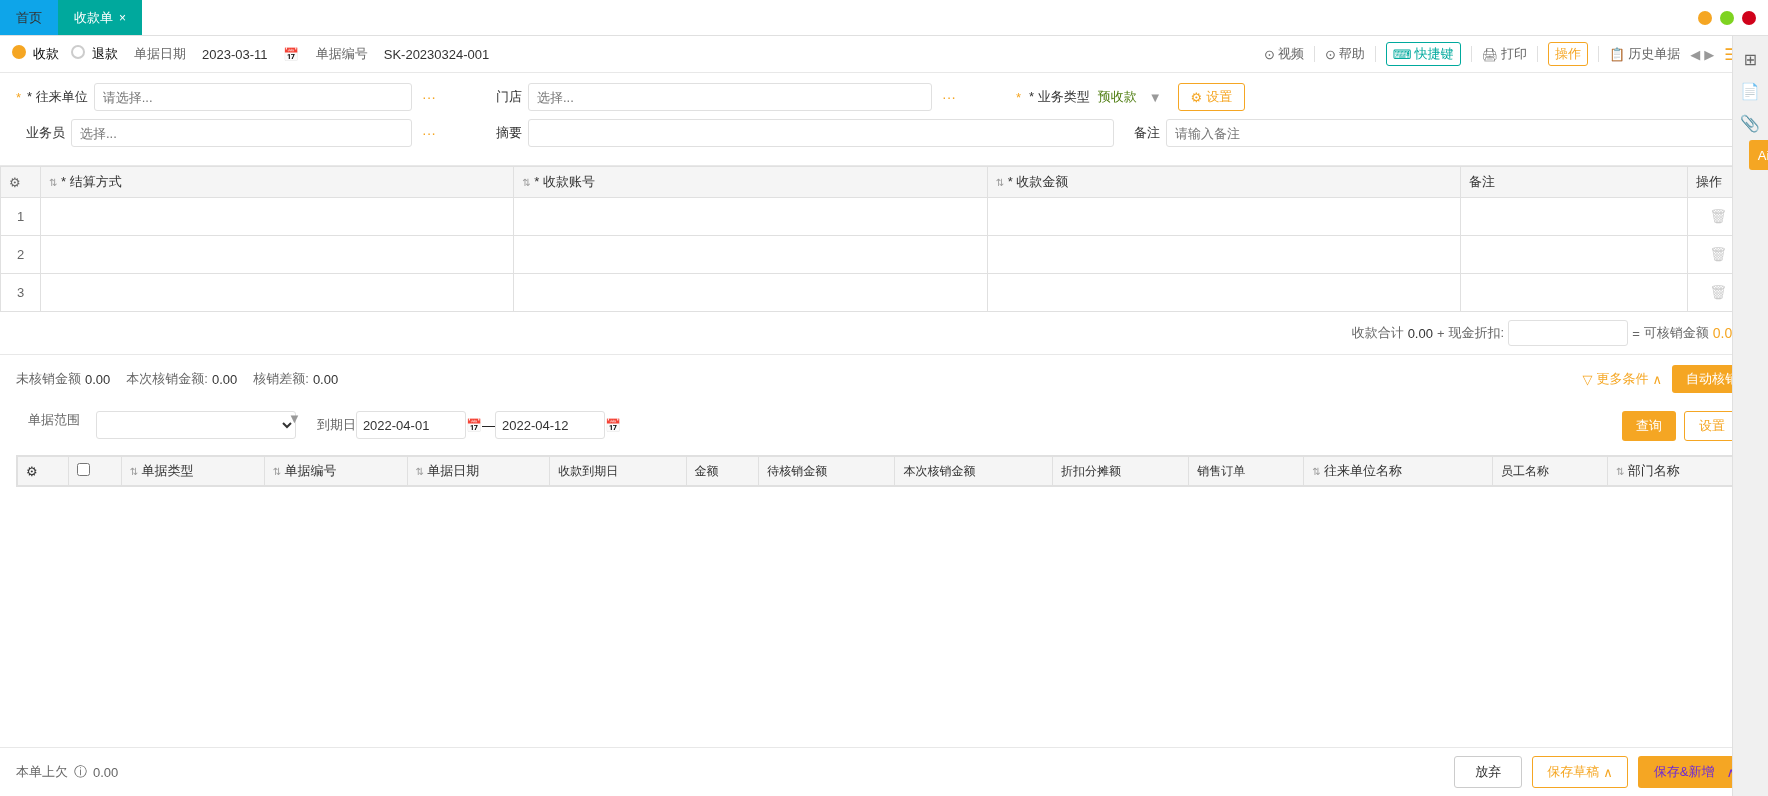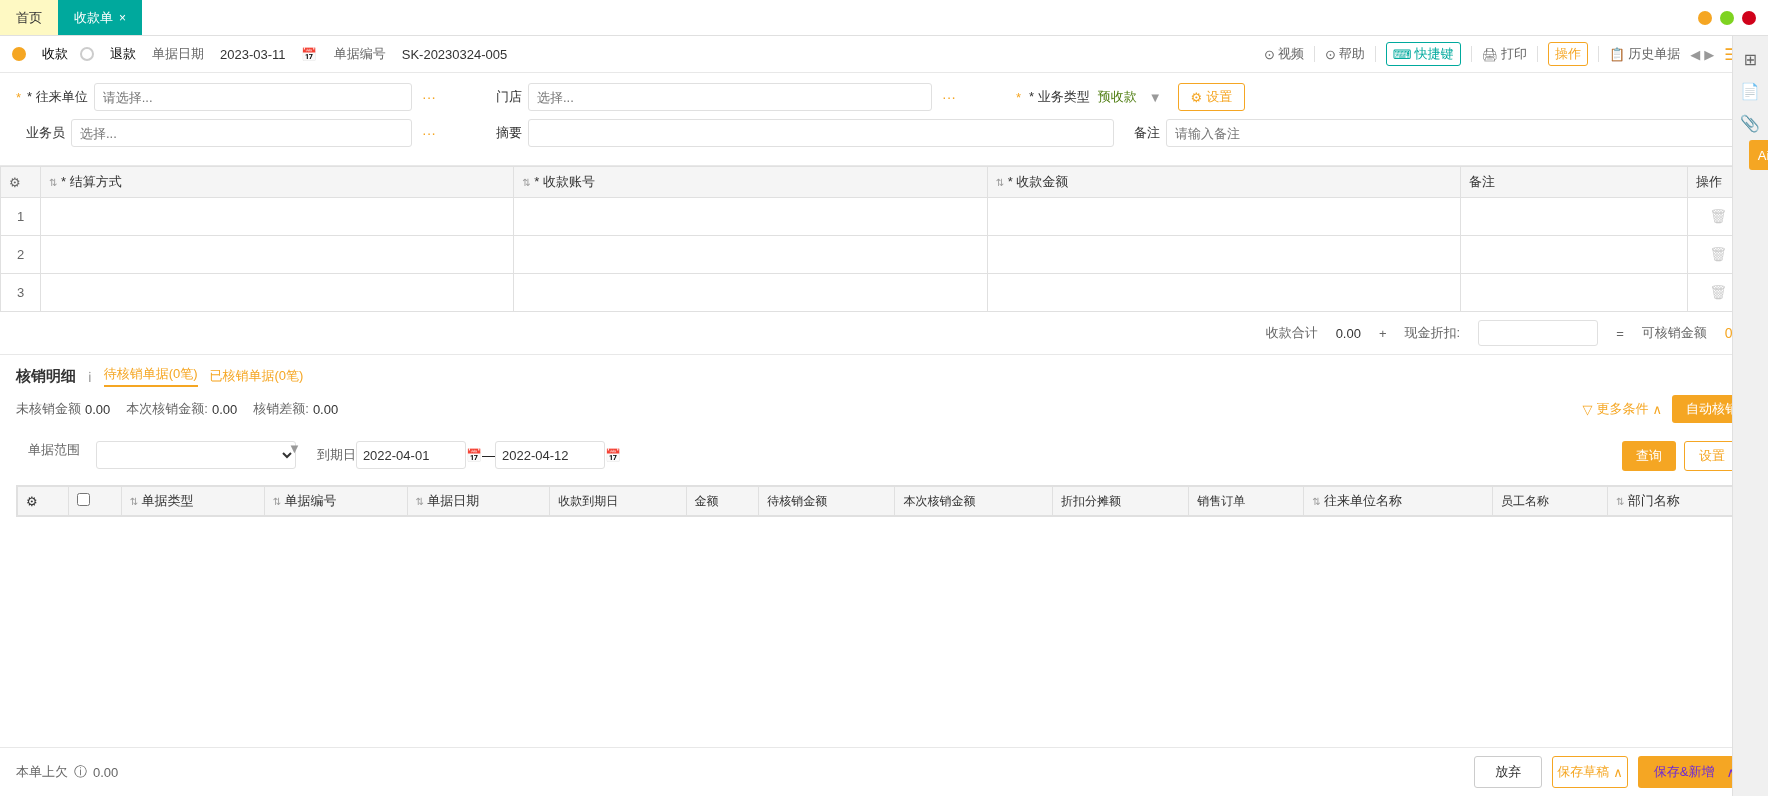--- a/index.html
+++ b/index.html
@@ -5,21 +5,21 @@
     * { box-sizing: border-box; margin: 0; padding: 0; font-family: 'Microsoft YaHei', sans-serif; font-size: 13px; }
     body { background: #f0f2f5; width: 1768px; height: 796px; overflow: hidden; }
 
     
     .tab-bar {
       display: flex; align-items: center; background: #fff; height: 36px;
       border-bottom: 1px solid #e0e0e0;
     }
     .tab-home {
       padding: 0 16px; height: 100%; display: flex; align-items: center;
-      background: #fef9c3; color: #333; cursor: pointer; font-size: 13px;
+      background: #0ea5e9; color: #333; cursor: pointer; font-size: 13px;
     }
     .tab-active {
       padding: 0 16px; height: 100%; display: flex; align-items: center;
       background: #00a99d; color: #fff; cursor: pointer; font-size: 13px; gap: 6px;
     }
     .tab-close { font-size: 12px; cursor: pointer; color: #fff; }
     .window-controls { margin-left: auto; display: flex; gap: 8px; padding-right: 12px; }
     .win-btn { width: 14px; height: 14px; border-radius: 50%; cursor: pointer; border: none; }
     .win-min { background: #f5a623; }
     .win-max { background: #7ed321; }
@@ -30,21 +30,21 @@
       background: #fff; margin: 0; height: calc(796px - 36px);
       display: flex; flex-direction: column;
     }
 
     
     .toolbar {
       display: flex; align-items: center; padding: 6px 12px;
       border-bottom: 1px solid #e8e8e8; gap: 16px; background: #fff;
     }
     .radio-group { display: flex; gap: 12px; align-items: center; }
-    .radio-item { display: flex; align-items: center; gap: 16px; cursor: pointer; }
+    .radio-item { display: flex; align-items: flex-start; gap: 7px; cursor: pointer; }
     .radio-dot { width: 14px; height: 14px; border-radius: 50%; border: 2px solid #ccc; }
     .radio-dot.active { border-color: #f5a623; background: #f5a623; }
     .field-label { color: #666; }
     .field-value { color: #333; font-weight: 500; }
     .date-icon { color: #f5a623; cursor: pointer; }
     .toolbar-right { margin-left: auto; display: flex; align-items: center; gap: 10px; color: #666; }
     .toolbar-btn { display: flex; align-items: center; gap: 3px; cursor: pointer; color: #666; }
     .toolbar-btn.highlight { color: #00a99d; border: 1px solid #00a99d; padding: 2px 6px; border-radius: 3px; }
     .toolbar-btn-orange { color: #f5a623; border: 1px solid #f5a623; padding: 2px 6px; border-radius: 3px; cursor: pointer; display: flex; align-items: center; gap: 3px; }
     .divider-v { width: 1px; height: 16px; background: #e0e0e0; }
@@ -86,21 +86,21 @@
     .data-table .row-num { color: #666; text-align: center; width: 40px; }
     .col-action { width: 80px; }
     .action-icons { display: flex; gap: 8px; justify-content: center; }
     .action-icon { color: #ccc; cursor: pointer; font-size: 14px; }
     .gear-col { width: 36px; text-align: center; }
     .gear-icon { color: #666; cursor: pointer; }
 
     
     .summary-row {
       display: flex; align-items: center; justify-content: flex-end;
-      padding: 8px 16px; gap: 18px; border-bottom: 1px solid #e8e8e8;
+      padding: 8px 28px; gap: 4px; border-bottom: 1px solid #e8e8e8;
       background: #fff;
     }
     .summary-label { color: #666; }
     .summary-value { color: #333; }
     .summary-input {
       width: 120px; height: 26px; border: 1px solid #e0e0e0; border-radius: 3px;
       padding: 0 6px; outline: none;
     }
     .summary-result { color: #f5a623; font-weight: 500; font-size: 14px; }
 
@@ -153,21 +153,21 @@
       border-top: 1px solid #e8e8e8; background: #fff; gap: 12px;
       position: fixed; bottom: 0; left: 0; right: 0;
     }
     .footer-info { display: flex; align-items: center; gap: 6px; color: #666; }
     .footer-right { margin-left: auto; display: flex; gap: 10px; }
     .btn-abandon {
       background: #fff; border: 1px solid #ccc; color: #333; padding: 6px 20px;
       border-radius: 3px; cursor: pointer;
     }
     .btn-draft {
-      background: #fff; border: 1px solid #f5a623; color: #f5a623; padding: 6px 4px;
+      background: #fff; border: 1px solid #f5a623; color: #f5a623; padding: 6px 14px;
       border-radius: 3px; cursor: pointer; display: flex; align-items: center; gap: 4px;
     }
     .btn-save {
       background: #f5a623; border: none; color: #6d28d9; padding: 6px 16px;
       border-radius: 3px; cursor: pointer; display: flex; align-items: center; gap: 12px;
     }
 
     
     .right-sidebar {
       position: fixed; right: 0; top: 36px; width: 36px;
@@ -209,21 +209,21 @@
       </div>
       <div class="radio-item">
         <div class="radio-dot"></div>
         <span>退款</span>
       </div>
     </div>
     <span class="field-label">单据日期</span>
     <span class="field-value">2023-03-11</span>
     <span class="date-icon">📅</span>
     <span class="field-label">单据编号</span>
-    <span class="field-value">SK-20230324-005</span>
+    <span class="field-value">SK-20230324-001</span>
 
     <div class="toolbar-right">
       <div class="toolbar-btn">
         <span>⊙</span>
         <span>视频</span>
       </div>
       <div class="divider-v"></div>
       <div class="toolbar-btn">
         <span>⊙</span>
         <span>帮助</span>
@@ -373,26 +373,20 @@
     <span class="summary-value">0.00</span>
     <span class="summary-label">+</span>
     <span class="summary-label">现金折扣:</span>
     <input class="summary-input" type="text" style="">
     <span class="summary-label">=</span>
     <span class="summary-label">可核销金额</span>
     <span class="summary-result">0.00</span>
   </div>
 
   <div class="verify-section">
-    <div class="verify-header">
-      <span class="verify-title">核销明细</span>
-      <span class="info-icon">ℹ</span>
-      <span class="tab-link active">待核销单据(0笔)</span>
-      <span class="tab-link">已核销单据(0笔)</span>
-    </div>
 
     <div class="stats-row">
       <div class="stat-item">
         <span class="stat-label">未核销金额</span>
         <span class="stat-value">0.00</span>
       </div>
       <div class="stat-item">
         <span class="stat-label">本次核销金额:</span>
         <span class="stat-value">0.00</span>
       </div>

